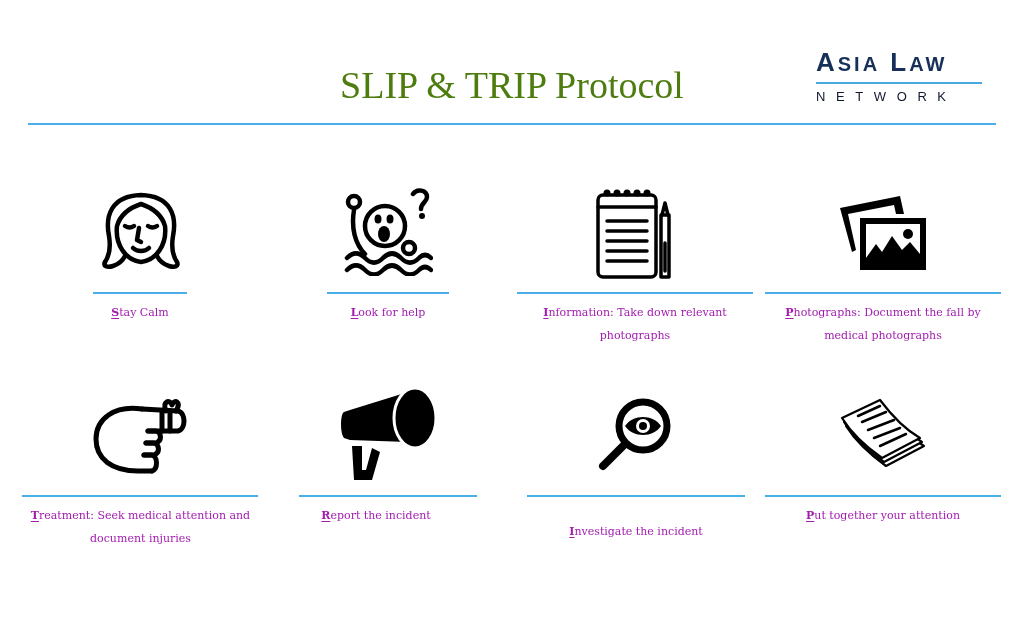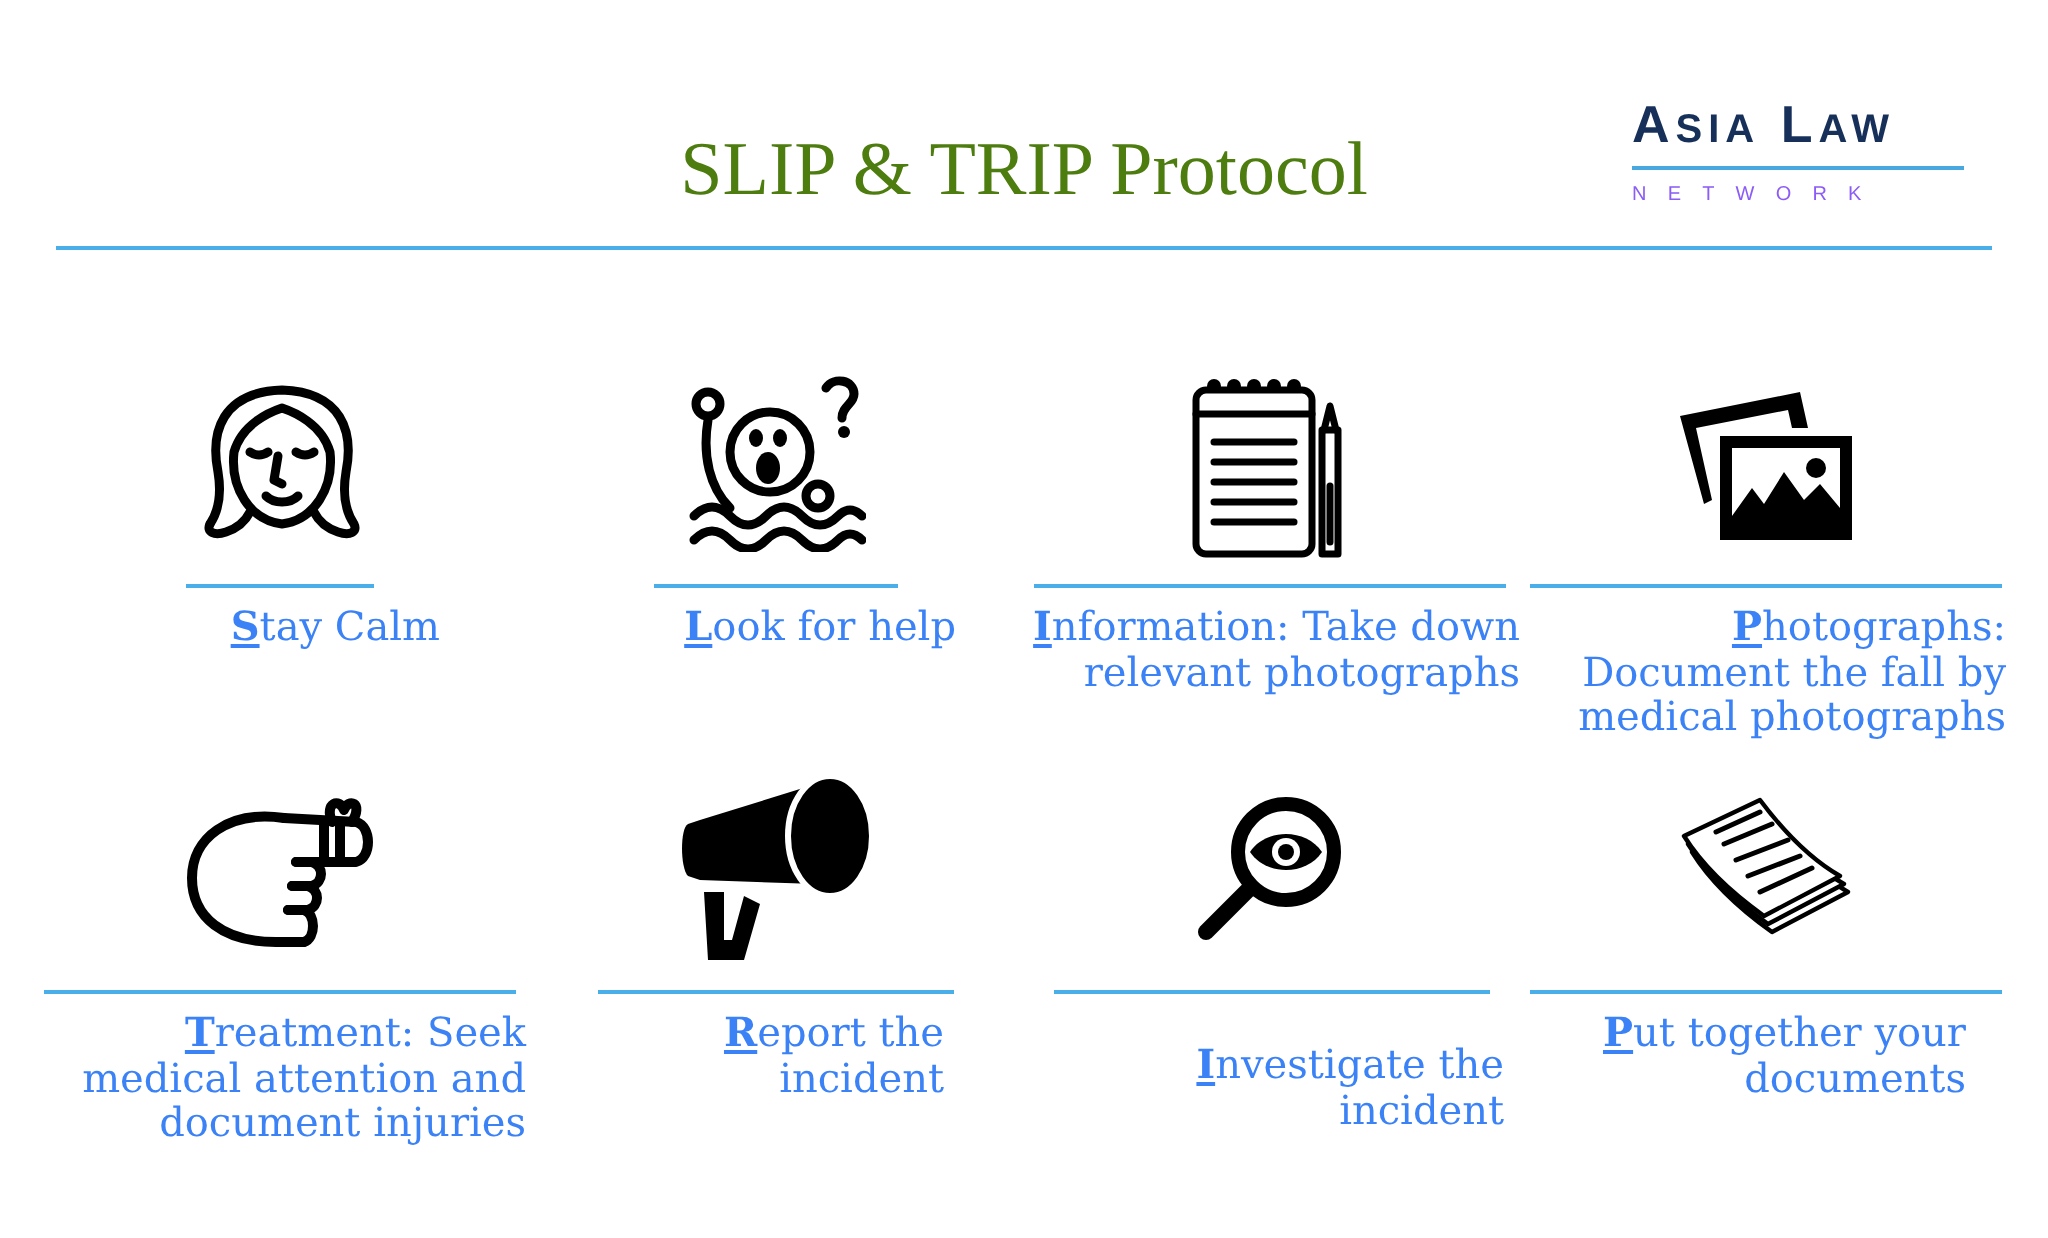--- a/index.html
+++ b/index.html
@@ -8,33 +8,33 @@
     font-family: "DejaVu Serif", serif; color: #1a1a1a;
   }
   .logo { position: absolute; left: 816px; top: 22px; width: 168px; margin-top: 25px; }
   .logo-top {
     font-family: "Liberation Sans", sans-serif; font-weight: bold; color: #17305a;
     font-size: 26px; letter-spacing: 3px; line-height: 30px; white-space: nowrap;
   }
   .logo-top .sm { font-size: 20px; }
   .logo-rule { height: 2px; background: #4aa8e0; margin: 3px 0 6px 0; width: 166px; }
   .logo-bottom {
-    font-family: "Liberation Sans", sans-serif; color: #8b5cf6; font-size: 10px;
+    font-family: "Liberation Sans", sans-serif; color: #0f172a; font-size: 13px;
     letter-spacing: 10.6px; line-height: 14px; white-space: nowrap;
   }
   .title {
     position: absolute; left: 0; width: 1024px; top: 62px; text-align: center;
     font-family: "Liberation Serif", serif; font-size: 38px; color: #4d7c0f; line-height: 46px;
   }
   .hrule { position: absolute; left: 28px; top: 123px; width: 968px; height: 2px; background: #4aaee8; }
   .item { position: absolute; }
   .icon { position: absolute; }
   .sep { position: absolute; height: 2px; background: #4aaee8; }
   .label {
-    position: absolute; text-align: right; font-size: 20px; line-height: 22.5px; color: #3b82f6;
+    position: absolute; text-align: center; font-size: 11px; line-height: 22.5px; color: #a21caf;
   }
   .label .first { text-decoration: underline; font-weight: bold; text-underline-offset: 2px; }
 </style>
 </head>
 <body>
 
 <div class="logo">
   <div class="logo-top"><span>A</span><span class="sm">SIA</span>&nbsp;<span>L</span><span class="sm">AW</span></div>
   <div class="logo-rule"></div>
   <div class="logo-bottom">NETWORK</div>
@@ -164,14 +164,14 @@
     </g>
     <g stroke="#000" stroke-width="2.5" stroke-linecap="round">
       <line x1="20" y1="18" x2="42" y2="8"></line>
         <line x1="24" y1="24" x2="48" y2="14"></line>
       <line x1="30" y1="32" x2="56" y2="22"></line>
         <line x1="36" y1="40" x2="62" y2="30"></line>
       <line x1="42" y1="48" x2="68" y2="36"></line>
     </g>
   </svg>
   <div class="sep" style="left:765px;top:495px;width:236px"></div>
-  <div class="label" style="left:783px;top:505px;width:200px"><span class="first">P</span><span>ut together your documents</span></div>
+  <div class="label" style="left:783px;top:505px;width:200px"><span class="first">P</span><span>ut together your attention</span></div>
 </div>
 
 </body></html>

